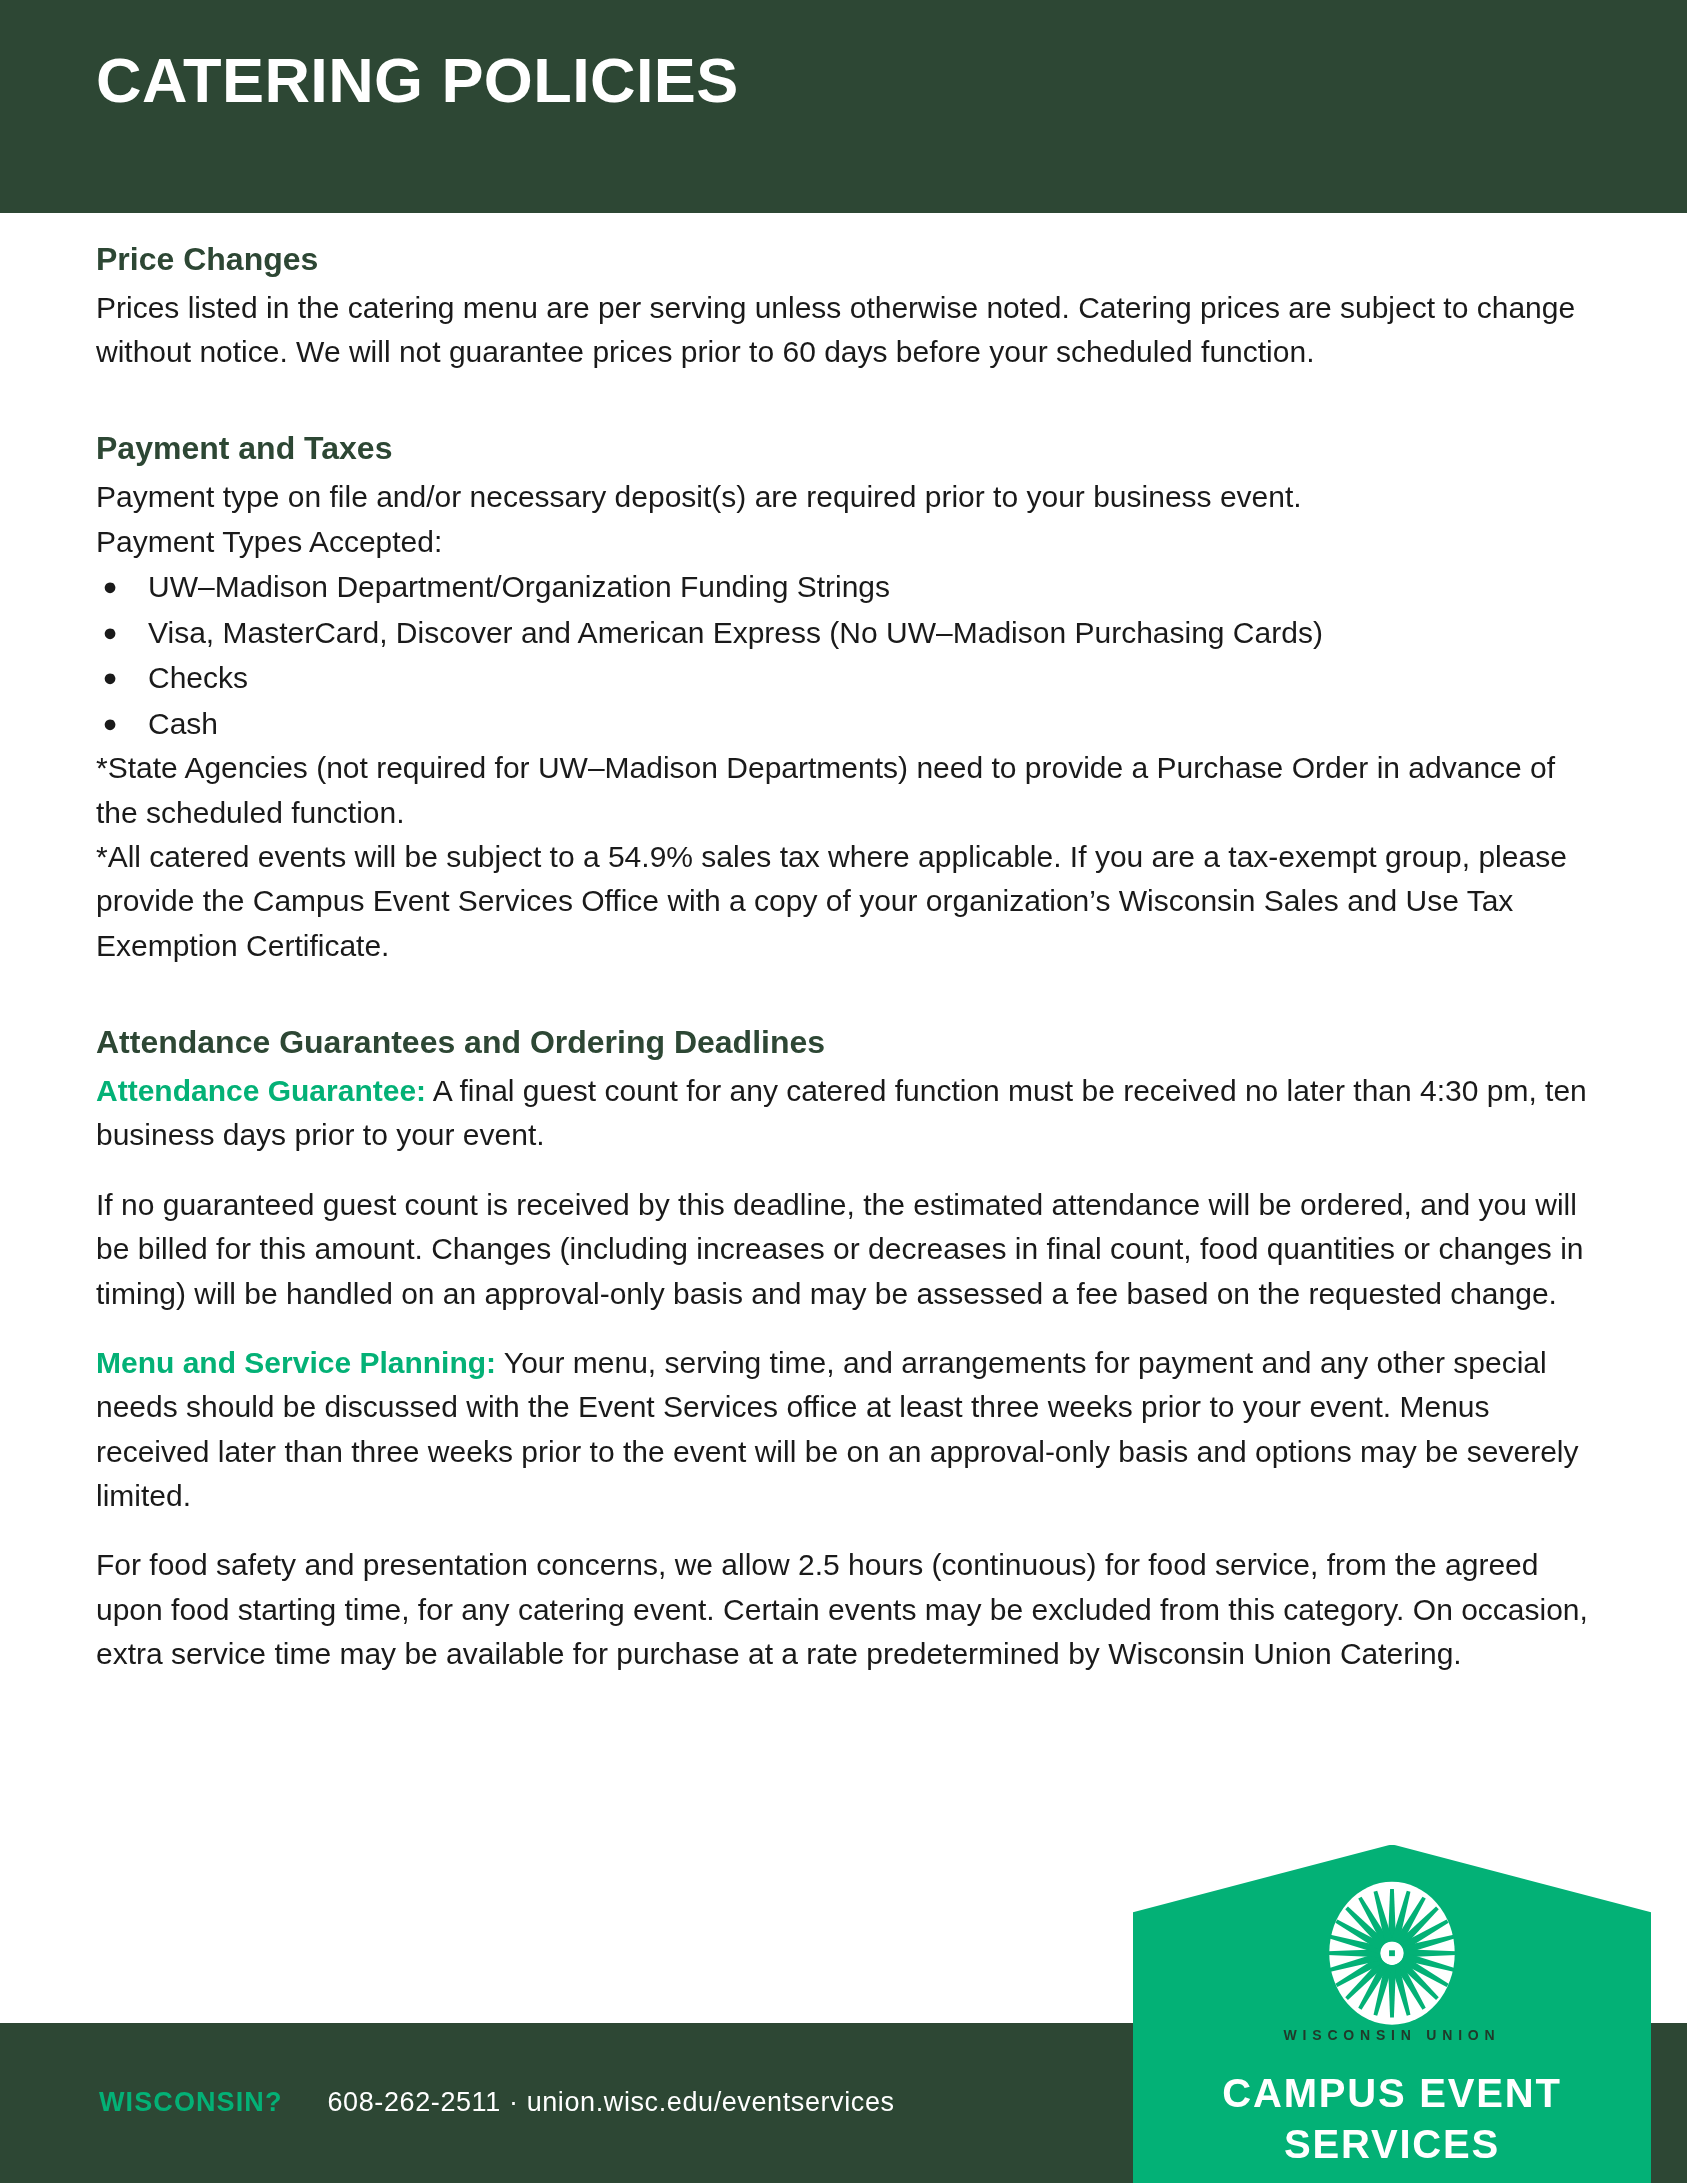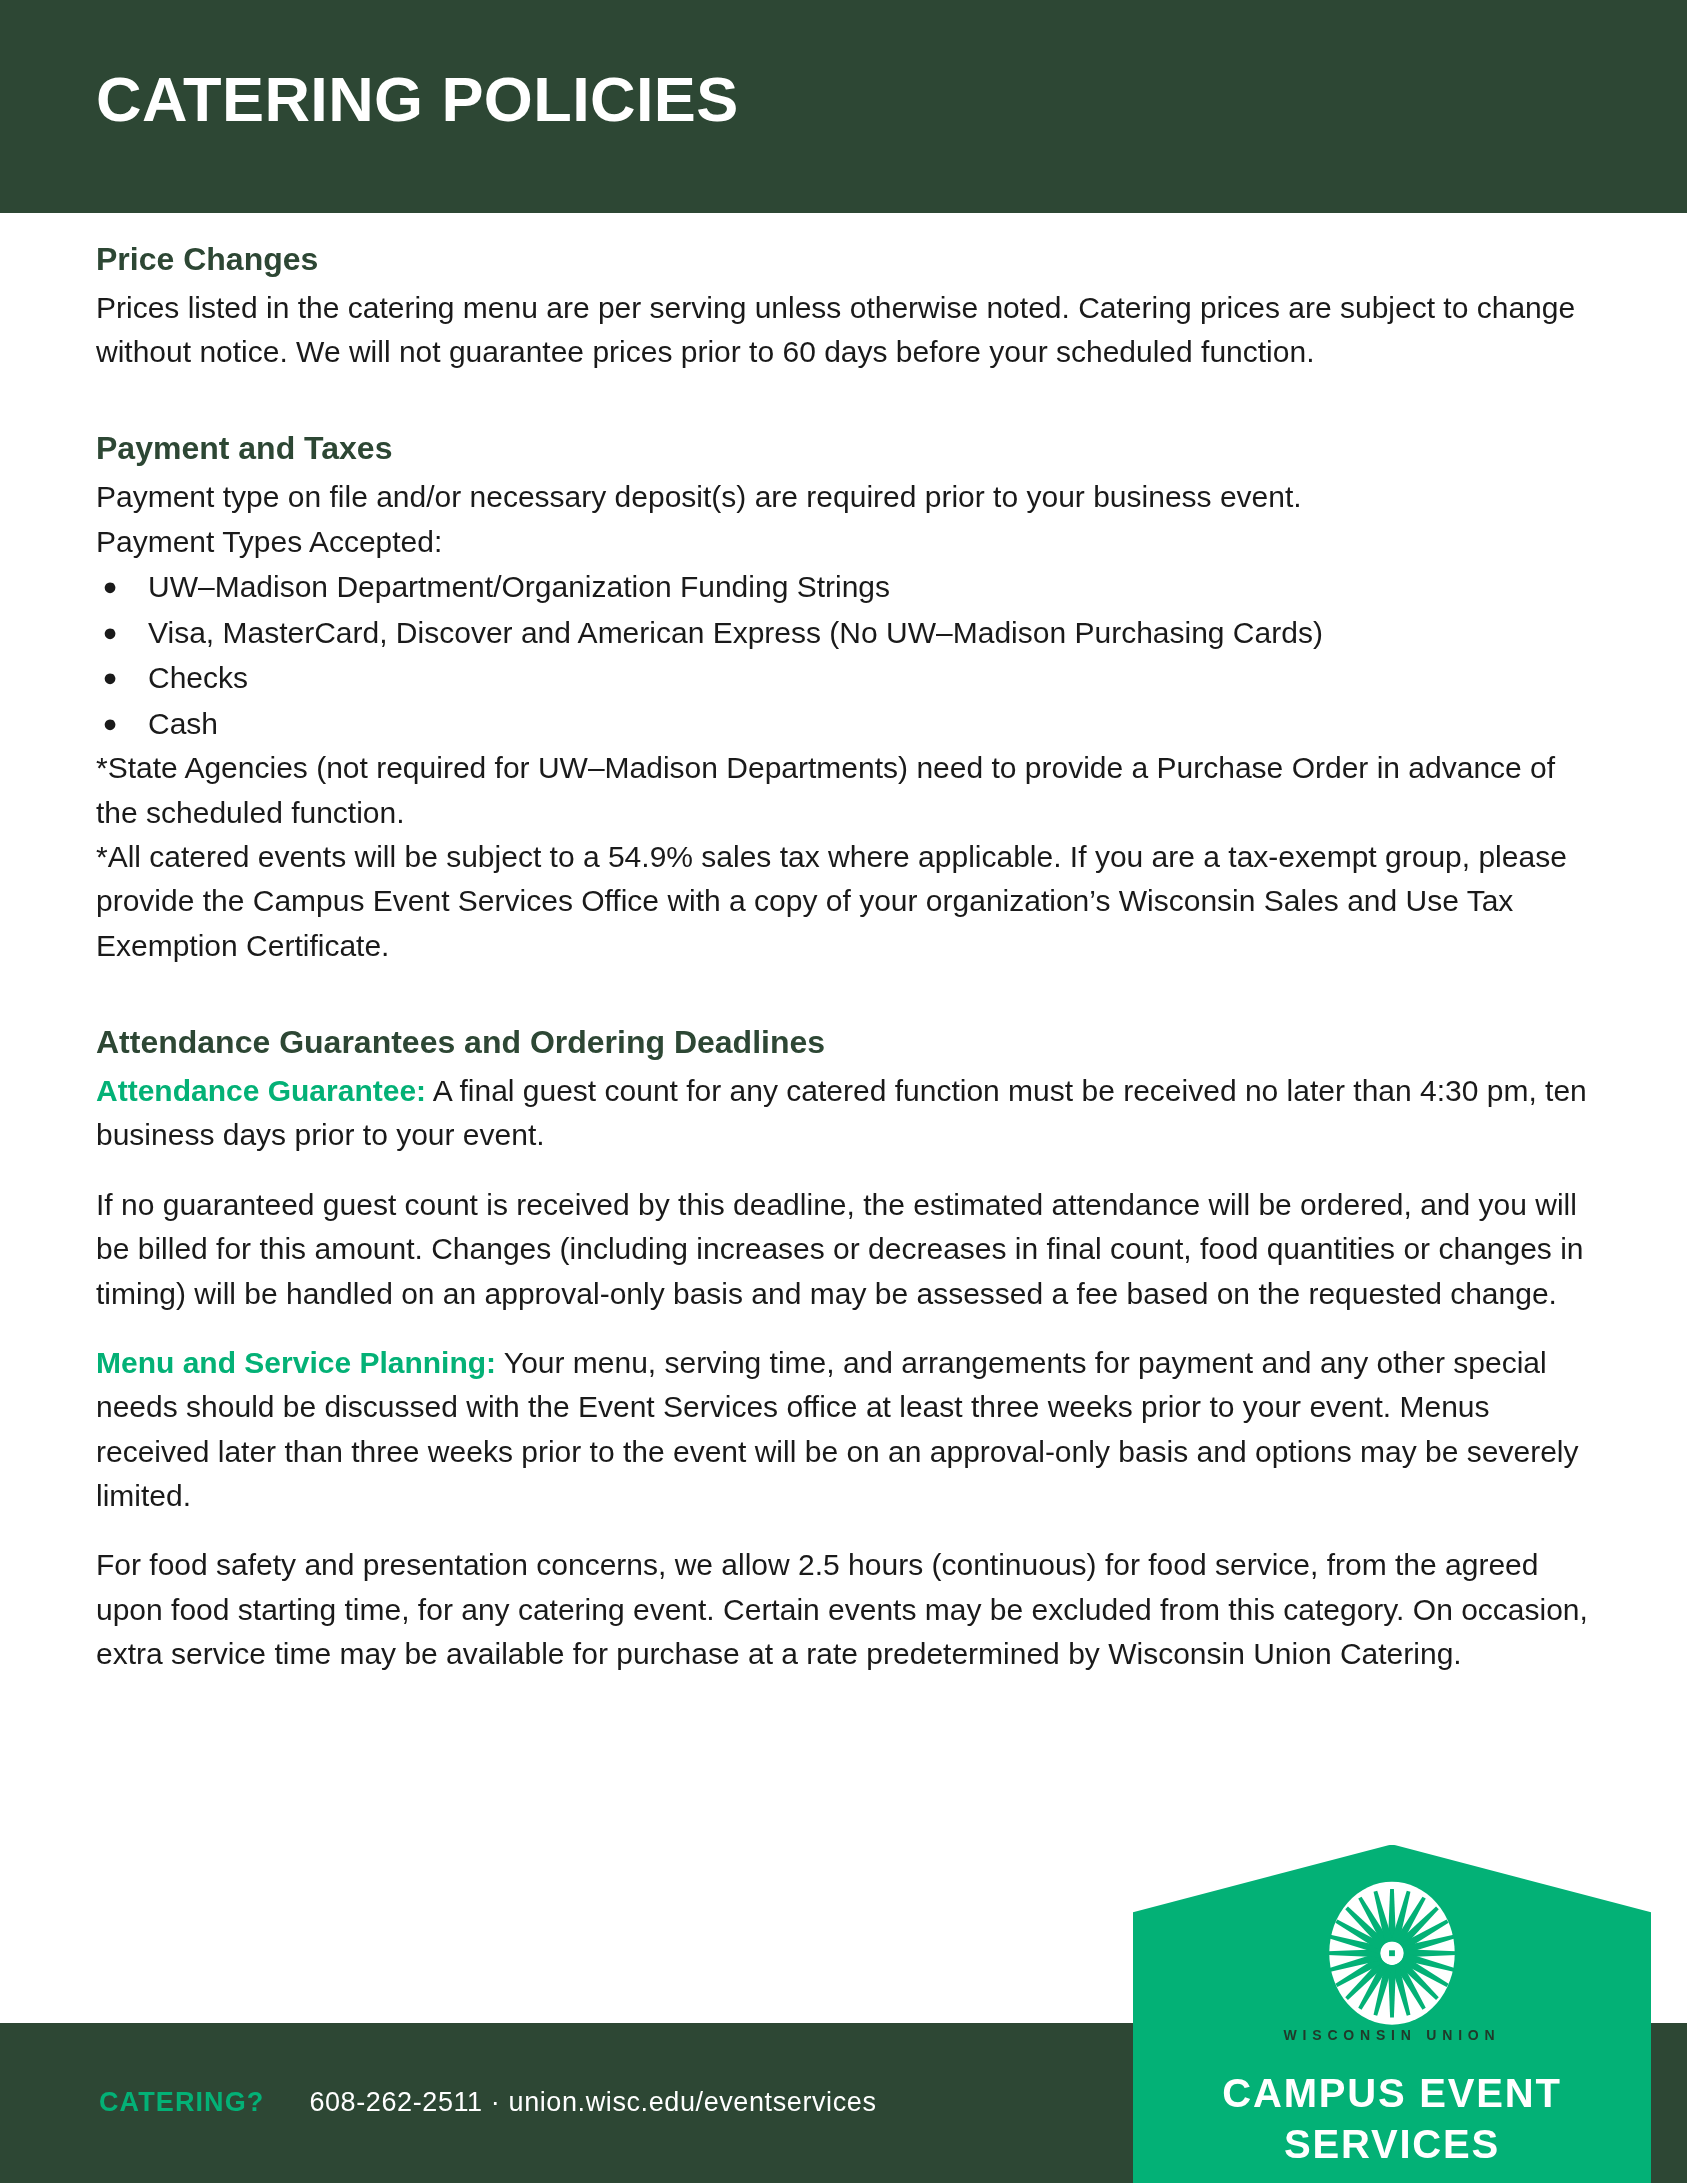--- a/index.html
+++ b/index.html
@@ -28,21 +28,20 @@
   .header-title {
     position: absolute;
     left: 96px;
     top: 47px;
     font-size: 63px;
     font-weight: bold;
     color: #ffffff;
     letter-spacing: 0.4px;
     line-height: 1.05;
     white-space: nowrap;
-    margin-top: 19px;
   }
 
   
   .content {
     position: absolute;
     left: 96px;
     top: 240px;
     width: 1500px;
   }
   .section-heading {
@@ -209,21 +208,21 @@
 
     <p class="para para-gap"><span class="lead-green">Menu and Service Planning:</span><span> Your menu, serving time, and arrangements for payment and any other special needs should be discussed with the Event Services office at least three weeks prior to your event. Menus received later than three weeks prior to the event will be on an approval-only basis and options may be severely limited.</span></p>
 
     <p class="para para-gap">For food safety and presentation concerns, we allow 2.5 hours (continuous) for food service, from the agreed upon food starting time, for any catering event. Certain events may be excluded from this category. On occasion, extra service time may be available for purchase at a rate predetermined by Wisconsin Union Catering.</p>
   </div>
 
 </div>
 
 <div class="footer-bar"></div>
 <div class="footer-text">
-  <span class="footer-questions">CATERING?</span><span class="footer-contact">608-262-2511  ·  union.wisc.edu/eventservices</span>
+  <span class="footer-questions">WISCONSIN?</span><span class="footer-contact">608-262-2511  ·  union.wisc.edu/eventservices</span>
 </div>
 
 <div class="badge">
   <svg width="518" height="339" viewBox="0 0 710 464" xmlns="http://www.w3.org/2000/svg">
     <path d="M 0 92 L 350 0 Q 355 -1 360 0 L 710 92 L 710 464 L 0 464 Z" fill="#03b176"></path>
     <g transform="translate(355,148)">
       <ellipse cx="0" cy="0" rx="86" ry="98" fill="#ffffff"></ellipse>
       <g fill="#03b176">
         <g transform="rotate(0)">
             <path d="M -5.5 -16 L -2.6 -88 L 2.6 -88 L 5.5 -16 Z"></path>

